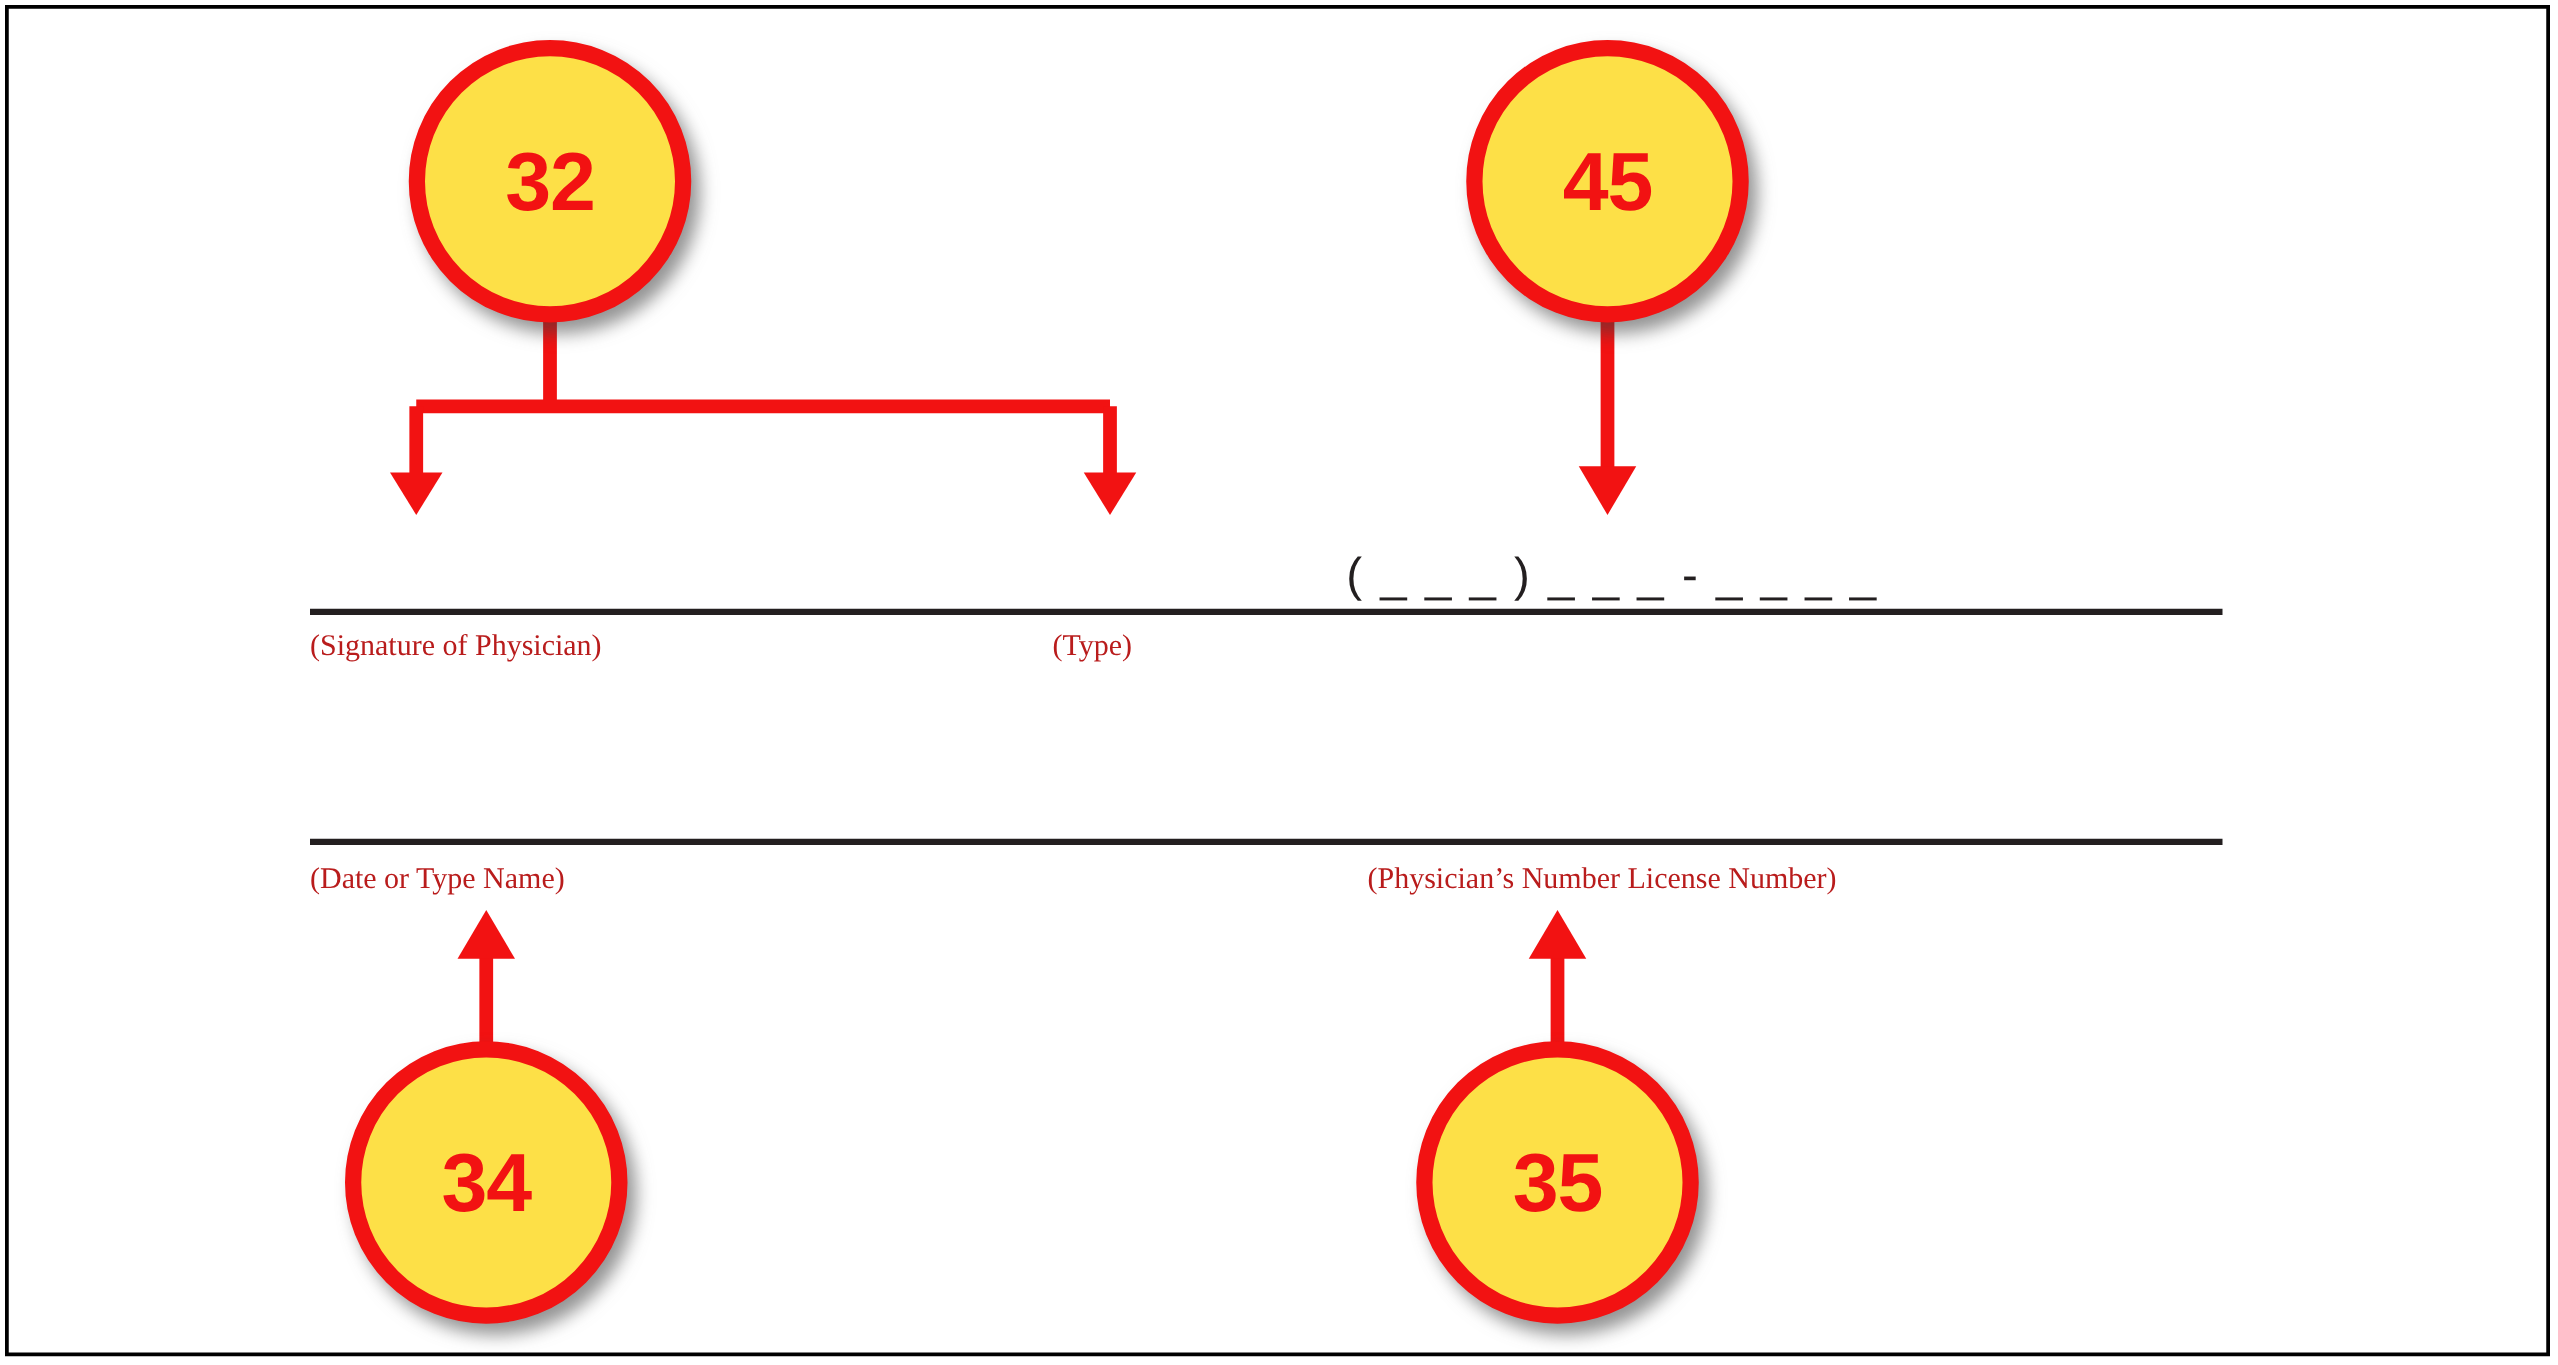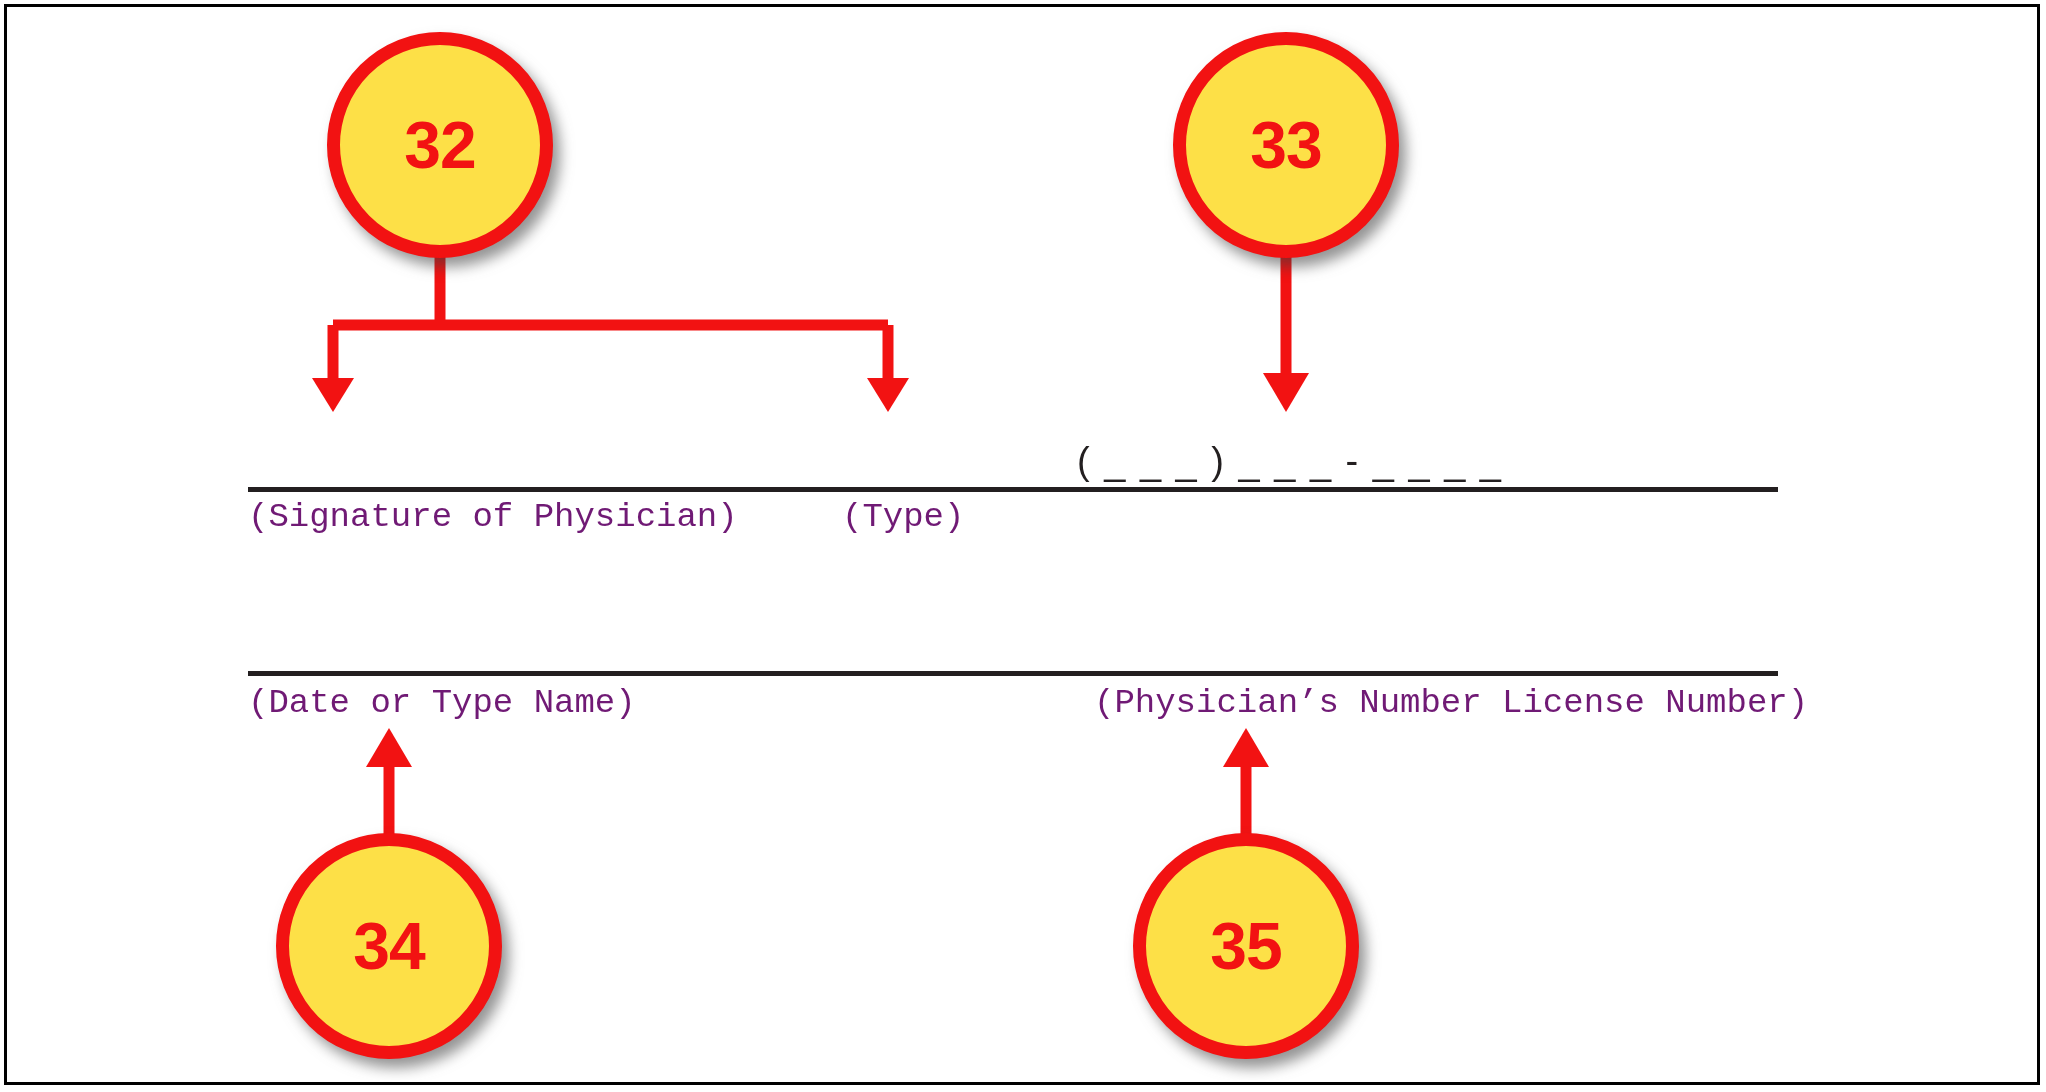--- a/index.html
+++ b/index.html
@@ -44,23 +44,23 @@
   }
 
   .rule {
     position: absolute;
     background: #231f20;
     height: 5px;
   }
 
   .field-label {
     position: absolute;
-    color: #701a75;
-    font-family: Liberation Mono, monospace;
-    font-size: 34px;
+    color: #b91c1c;
+    font-family: Liberation Serif, serif;
+    font-size: 24px;
     line-height: 40px;
     white-space: nowrap;
   }
 
   .phone-mask {
     position: absolute;
     color: #231f20;
     font-family: "Liberation Sans", sans-serif;
     font-size: 38px;
     line-height: 42px;
@@ -166,21 +166,21 @@
         <path d="M 1246 845 L 1246 760" stroke="#f21212" stroke-width="11" fill="none"></path>
         <polygon points="1223,767 1269,767 1246,728" fill="#f21212"></polygon>
       </g>
     </svg>
 
     <div class="callout hit" style="left:327px; top:32px;">
       <span class="callout-number">32</span>
     </div>
 
     <div class="callout hit" style="left:1173px; top:32px;">
-      <span class="callout-number">33</span>
+      <span class="callout-number">45</span>
     </div>
 
     <div class="callout hit" style="left:276px; top:833px;justify-content:center;">
       <span class="callout-number">34</span>
     </div>
 
     <div class="callout hit" style="left:1133px; top:833px;">
       <span class="callout-number">35</span>
     </div>
 

